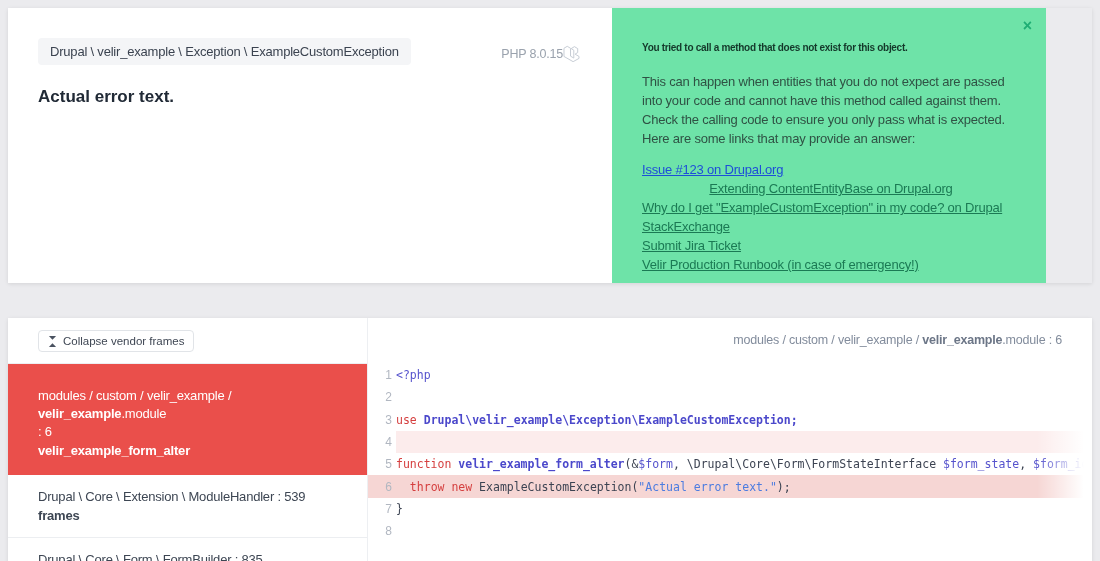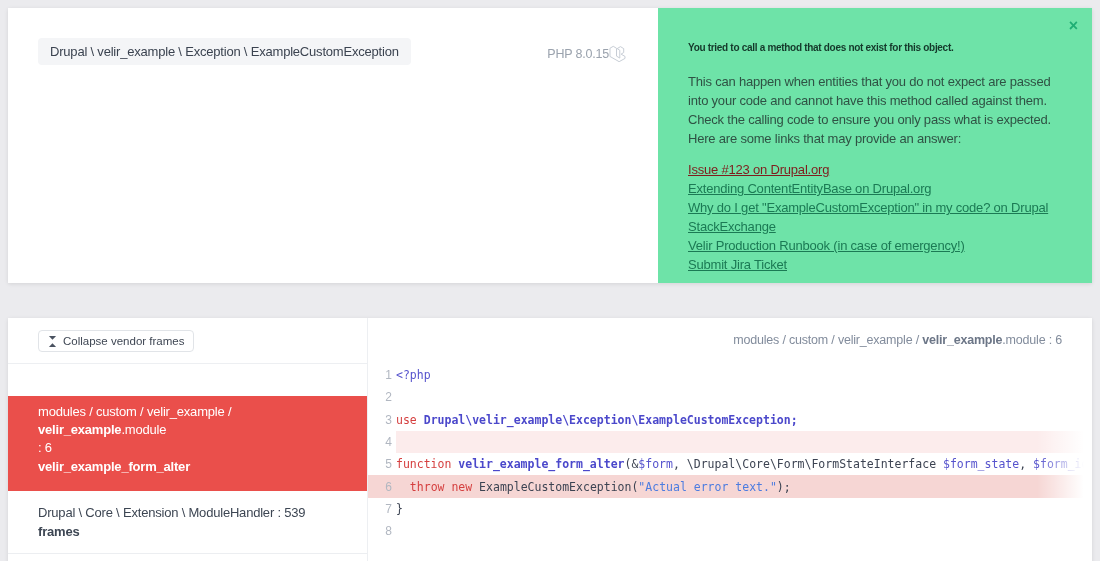--- a/index.html
+++ b/index.html
@@ -11,21 +11,21 @@
   }
   .page { position:relative; width:1100px; height:561px; }
 
   
   .top {
     position:absolute; left:8px; top:8px; width:1084px; height:275px;
     display:flex;
     box-shadow:0 1px 4px rgba(0,0,0,.10);
   }
   .main-card {
-    width:650px; height:275px; background:#ffffff;
+    width:604px; height:275px; background:#ffffff;
     padding:30px 30px 0 30px; position:relative;
   }
   .exc-pill {
     display:inline-block; background:#f4f5f7; border-radius:4px;
     padding:6px 12px; font-size:13px; color:#3b4350; letter-spacing:-.2px;
   }
   .meta-row {
     position:absolute; top:37px; right:32px;
     display:flex; align-items:center; gap:0;
     color:#9aa2ad; font-size:12.5px; letter-spacing:-.2px;
@@ -73,21 +73,21 @@
     padding:4px 9px; font-size:11.5px; color:#3f4754;
     font-family:"Liberation Sans", sans-serif; cursor:pointer;
   }
   .frame {
     padding:13px 28px 12px 30px;
     border-bottom:1px solid #eceef1;
     font-size:13px; line-height:18px; color:#3d4653;
     letter-spacing:-.2px; cursor:pointer;
   }
   .frame .method { font-weight:bold; margin-top:1px; }
-  .frame.active { background:var(--frame-red); color:#ffffff; border-bottom:none; padding-top:7px; padding-bottom:15px;margin-top:32px; }
+  .frame.active { background:var(--frame-red); color:#ffffff; border-bottom:none; padding-top:23px; padding-bottom:15px; }
 
   
   .editor { position:relative; flex:1; overflow:hidden; }
   .ed-breadcrumb {
     position:absolute; top:15px; right:30px;
     font-size:12.5px; color:#828c9c; letter-spacing:-.2px;
   }
   .ed-breadcrumb b { color:#6c7687; }
   .code-block { position:absolute; top:46px; left:0; right:0; }
   .code-line { display:flex; height:22.3px; align-items:center; white-space:pre; }
@@ -124,32 +124,33 @@
     <div class="main-card">
       <span class="exc-pill">Drupal \ velir_example \ Exception \ ExampleCustomException</span>
       <div class="meta-row">
         <span>PHP 8.0.15</span>
         <span style="display:inline-flex">
           <svg width="17" height="17" viewBox="0 0 50 52" fill="none" stroke="#c6ccd4" stroke-width="3" stroke-linejoin="round">
             <path d="M2 10 L12 4 L22 10 L22 34 L32 40 L32 16 L24 11 L34 5 L44 11 L44 23 L36 28 L48 35 L48 41 L30 51 L2 35 Z" fill="none"></path>
           </svg>
         </span>
       </div>
+      <h1 class="exc-message">Actual error text.</h1>
     </div>
 
     <aside class="solution" id="solution-panel" style="background: rgb(110, 227, 168); color: rgb(47, 82, 68);">
       <button class="close-btn" style="color: rgb(31, 174, 116);">×</button>
       <h2 style="color: rgb(20, 56, 42);">You tried to call a method that does not exist for this object.</h2>
       <p>This can happen when entities that you do not expect are passed into your code and cannot have this method called against them. Check the calling code to ensure you only pass what is expected. Here are some links that may provide an answer:</p>
       <div class="solution-links" id="solution-links">
-          <a class="slink" style="color: #7f1d1d;">Issue #123 on Drupal.org</a>
-          <a class="slink" style="color: rgb(27, 122, 84);">Extending ContentEntityBase on Drupal.org</a>
+          <a class="slink" style="color: #1d4ed8;">Issue #123 on Drupal.org</a>
+          <a class="slink" style="color: rgb(27, 122, 84); text-align: center;">Extending ContentEntityBase on Drupal.org</a>
           <a class="slink" style="color: rgb(27, 122, 84);">Why do I get "ExampleCustomException" in my code? on Drupal StackExchange</a>
+          <a class="slink" style="color: rgb(27, 122, 84);">Submit Jira Ticket</a>
           <a class="slink" style="color: rgb(27, 122, 84);">Velir Production Runbook (in case of emergency!)</a>
-          <a class="slink" style="color: rgb(27, 122, 84);">Submit Jira Ticket</a>
         </div>
     </aside>
 
   </section>
 
   <section class="bottom">
 
     <div class="sidebar">
       <div class="sidebar-top">
         <button class="collapse-btn">

